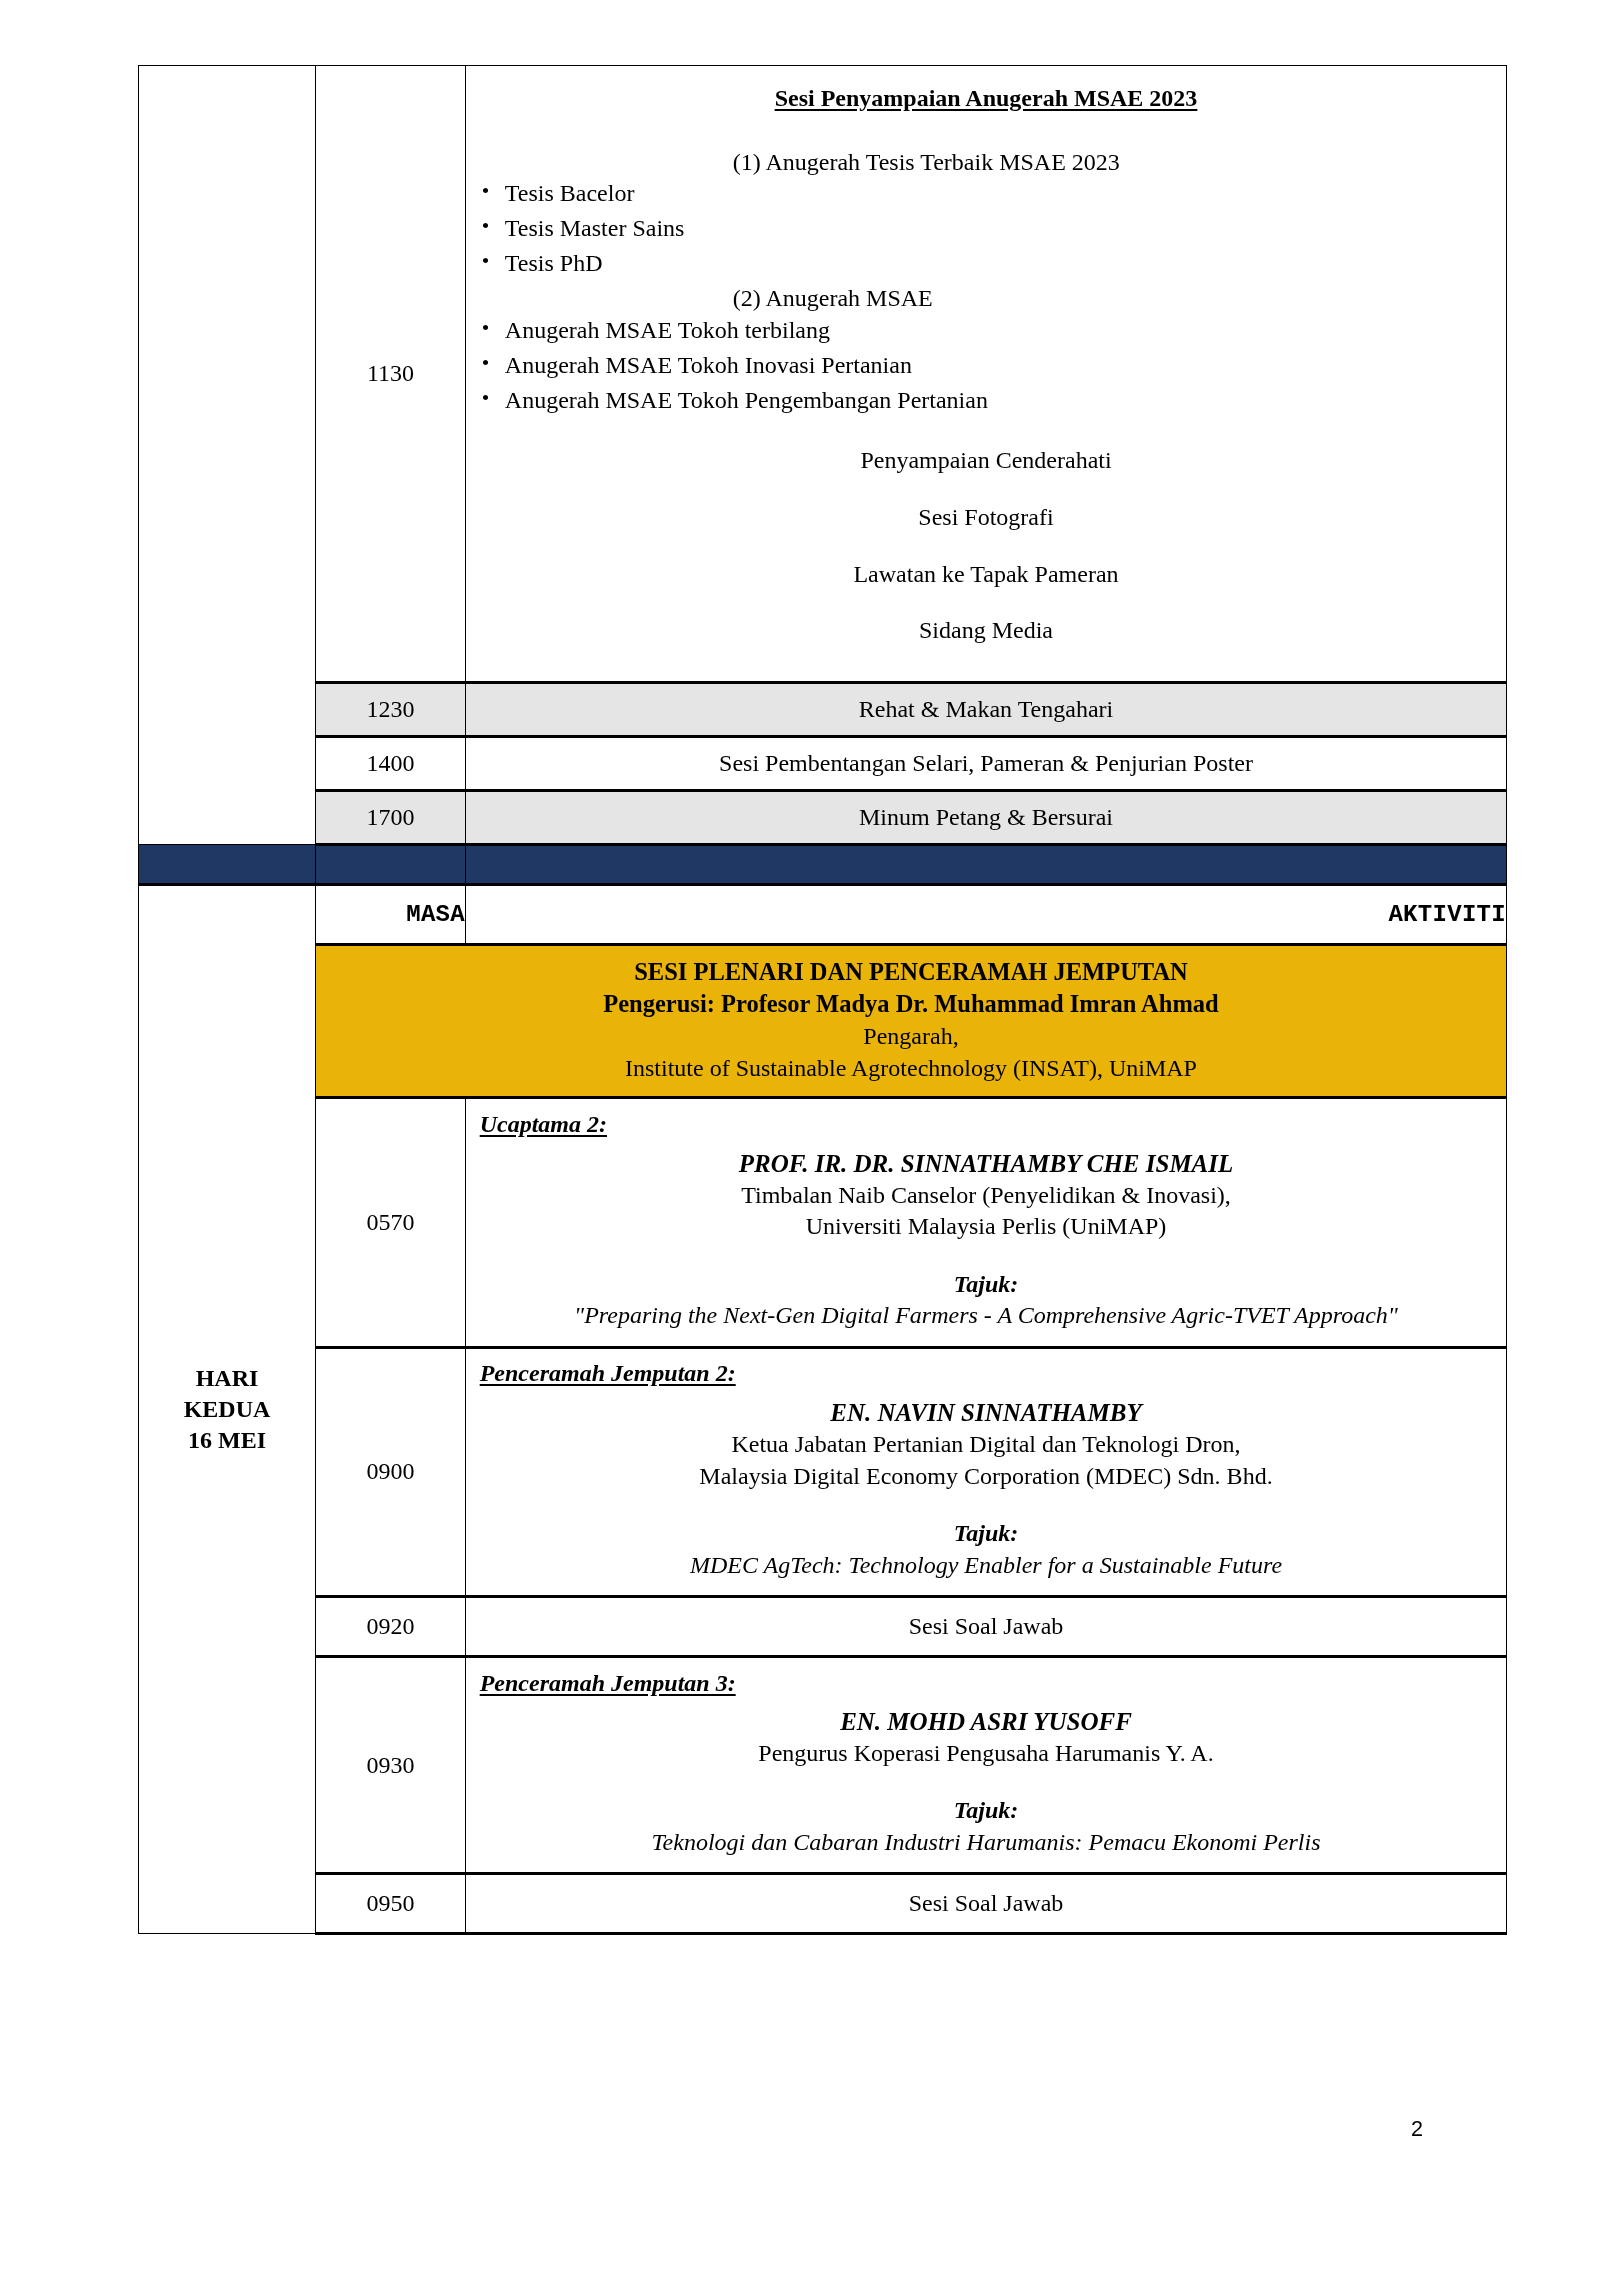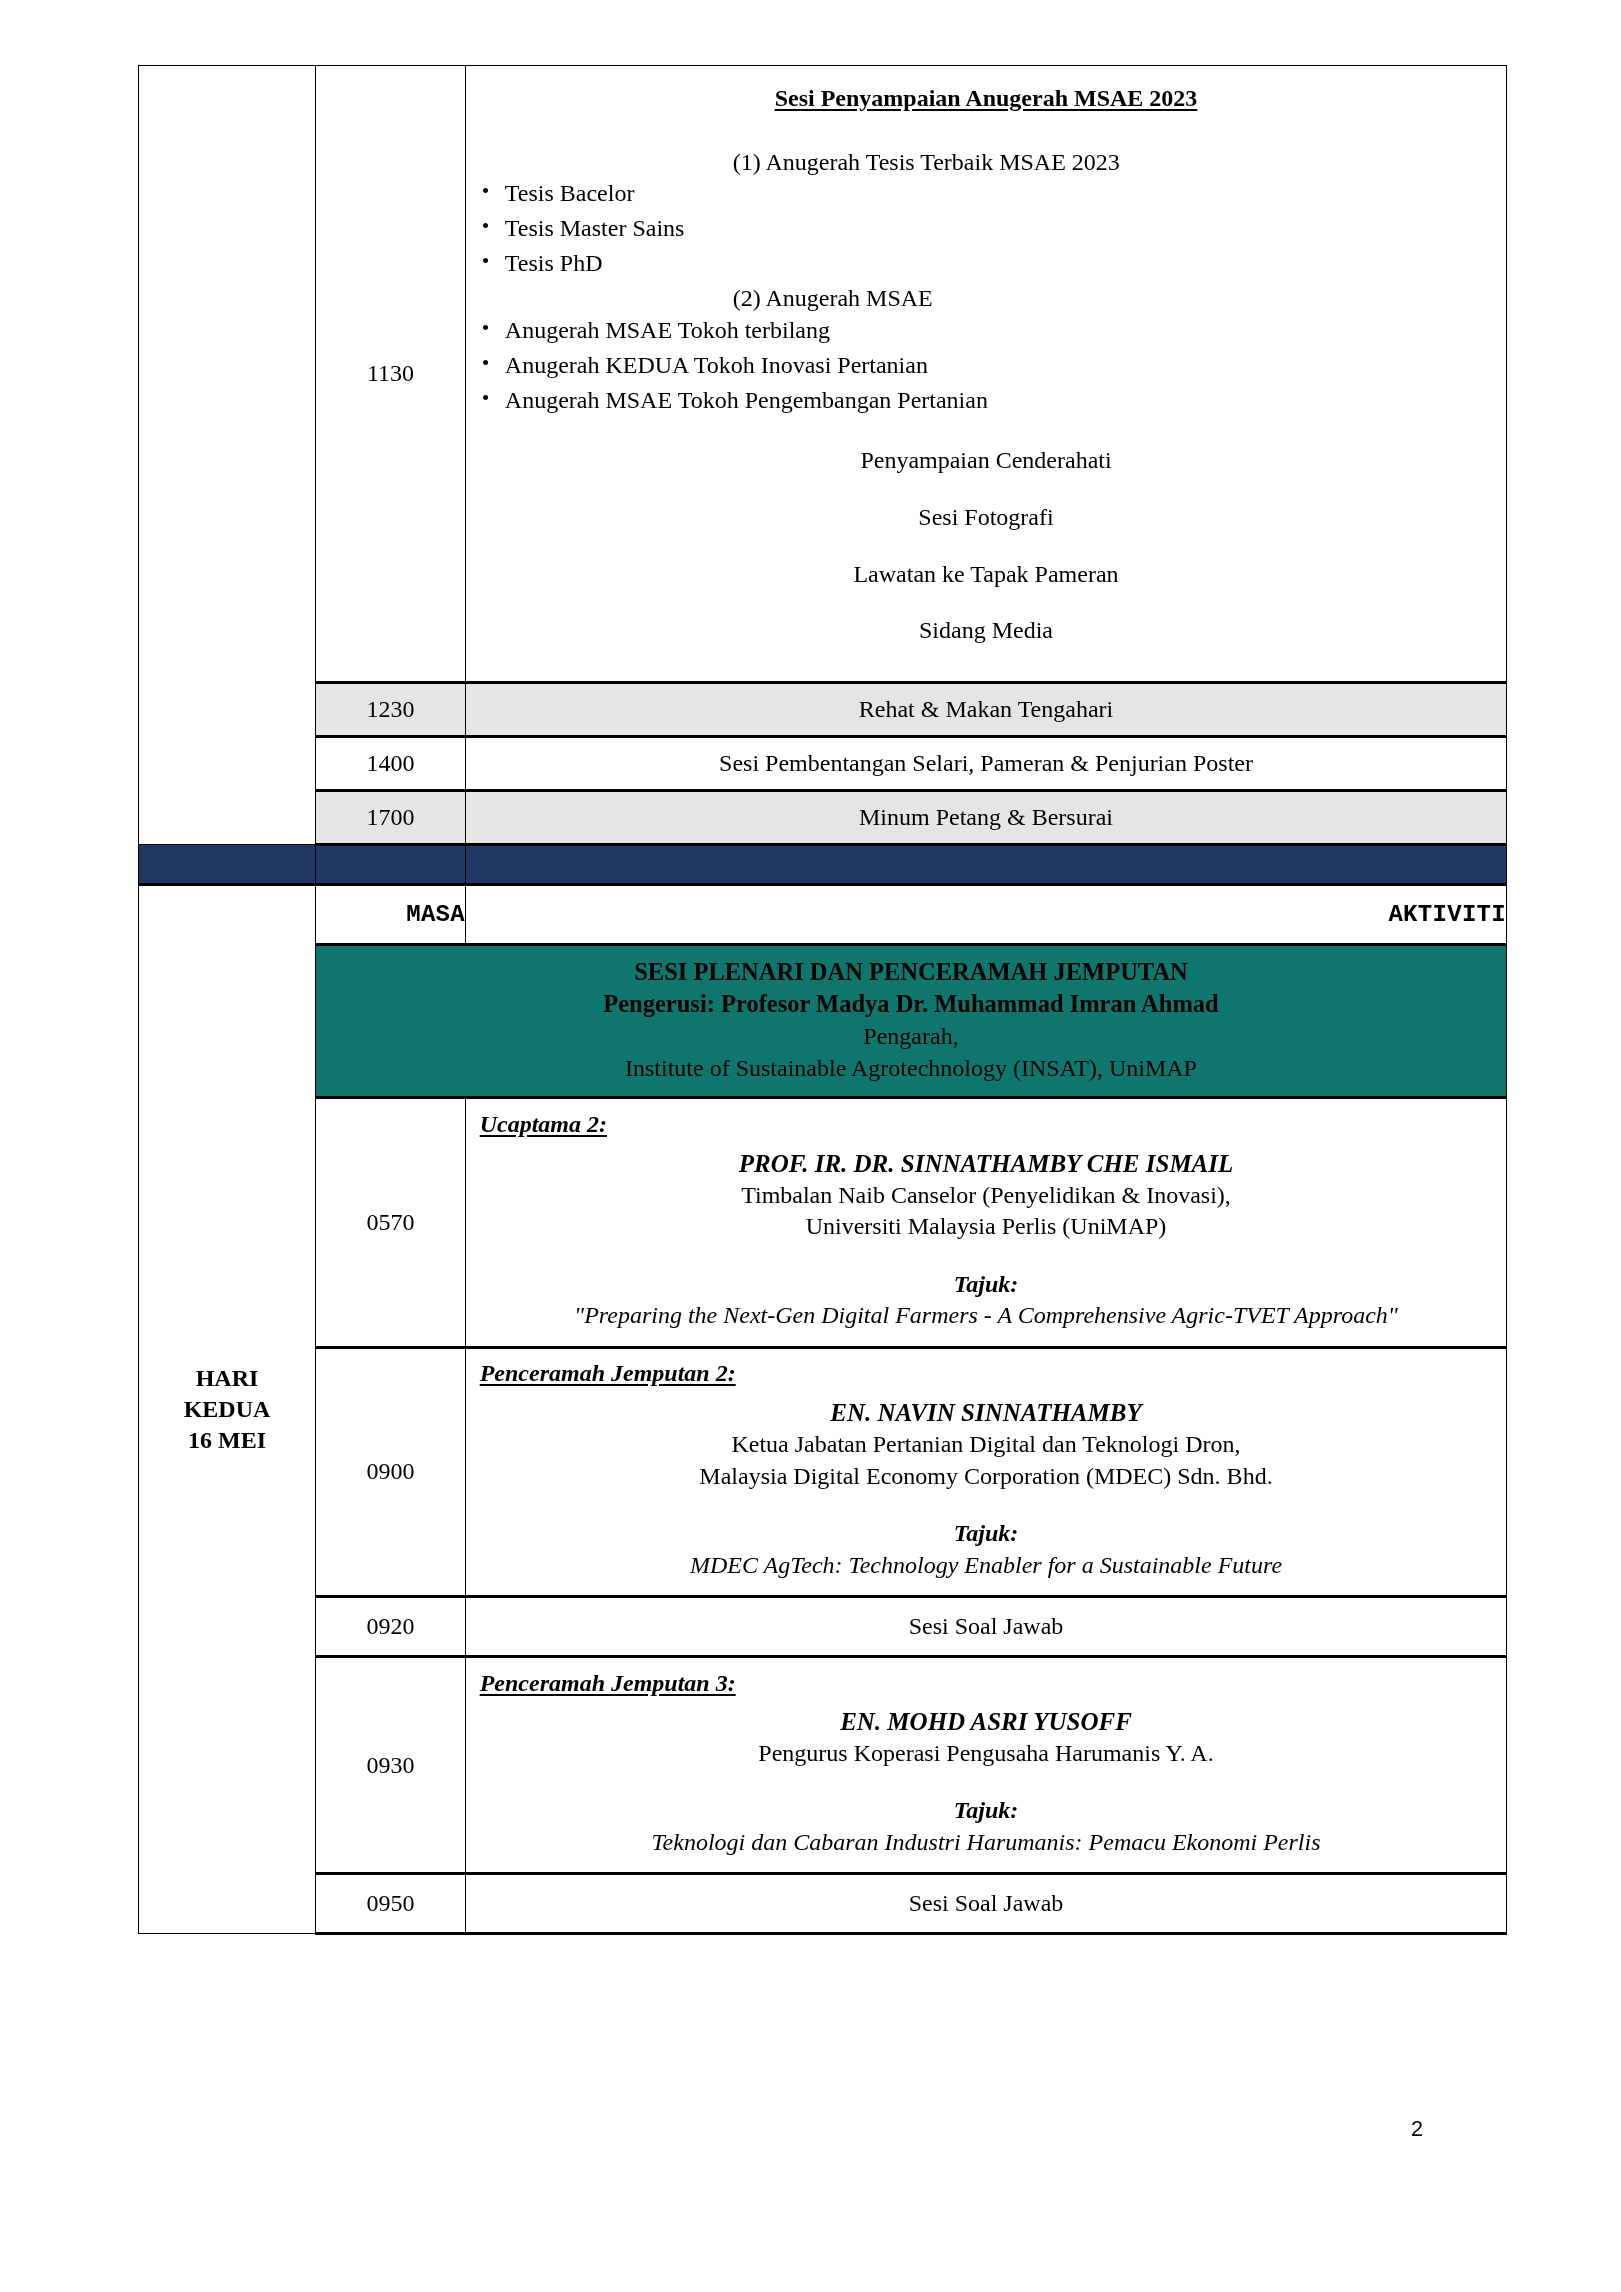--- a/index.html
+++ b/index.html
@@ -52,21 +52,21 @@
     text-align: center;
     font-size: 24px;
   }
 
   .center { text-align: center; }
 
   .thick-top    { border-top-width: 3.4px !important; }
   .thick-bottom { border-bottom-width: 3.4px !important; }
 
   .green  { background: #e5e5e5; }
-  .yellow { background: #0f766e; }
+  .yellow { background: #eab308; }
   .navy   { background: #1f3864; }
 
   .row-navy td {
     height: 37px;
     border-top: 3.4px solid #000;
     border-bottom: 3.4px solid #000;
   }
 
   .hdr {
     text-align: right;
@@ -190,21 +190,21 @@
             <div class="sp-lg"></div>
             <div class="numitem indent-1">(1) Anugerah Tesis Terbaik MSAE 2023</div>
             <ul class="bul indent-2">
               <li>Tesis Bacelor</li>
               <li>Tesis Master Sains</li>
               <li>Tesis PhD</li>
             </ul>
             <div class="numitem indent-1">(2) Anugerah MSAE</div>
             <ul class="bul indent-2">
               <li>Anugerah MSAE Tokoh terbilang</li>
-              <li>Anugerah KEDUA Tokoh Inovasi Pertanian</li>
+              <li>Anugerah MSAE Tokoh Inovasi Pertanian</li>
               <li>Anugerah MSAE Tokoh Pengembangan Pertanian</li>
             </ul>
             <div class="sp-md"></div>
             <div class="center">Penyampaian Cenderahati</div>
             <div class="sp-md"></div>
             <div class="center">Sesi Fotografi</div>
             <div class="sp-md"></div>
             <div class="center">Lawatan ke Tapak Pameran</div>
             <div class="sp-md"></div>
             <div class="center">Sidang Media</div>

